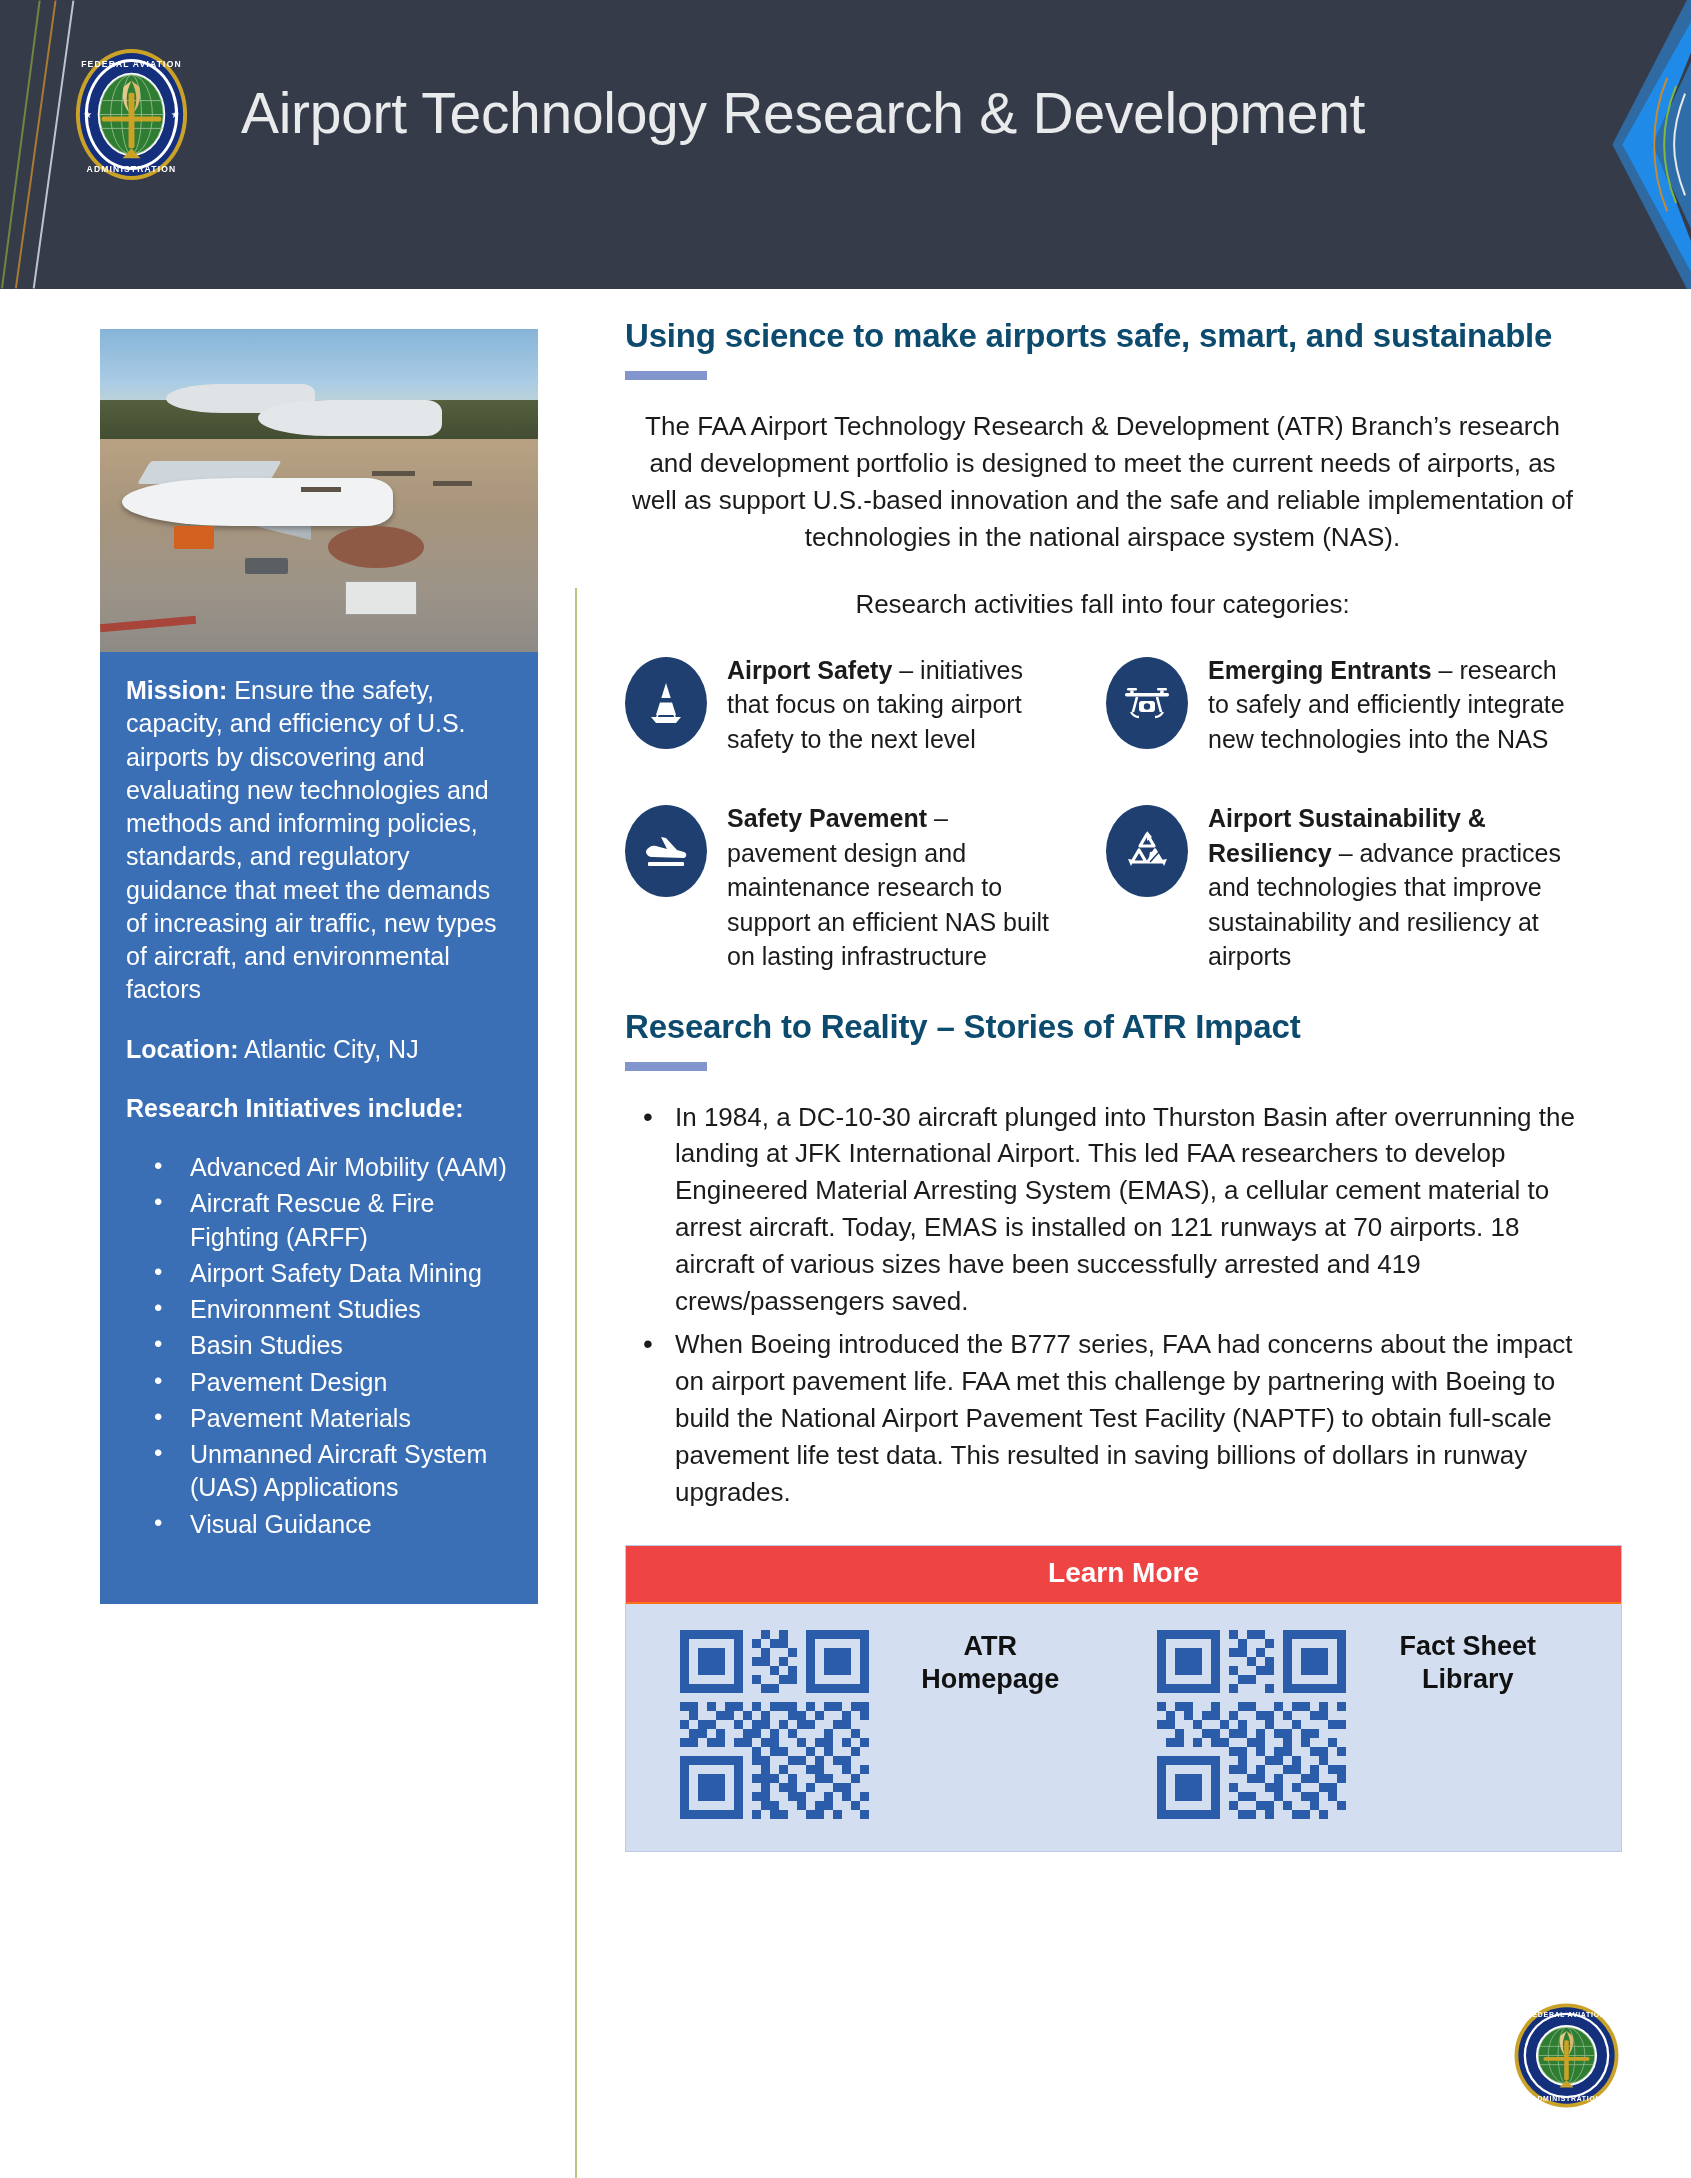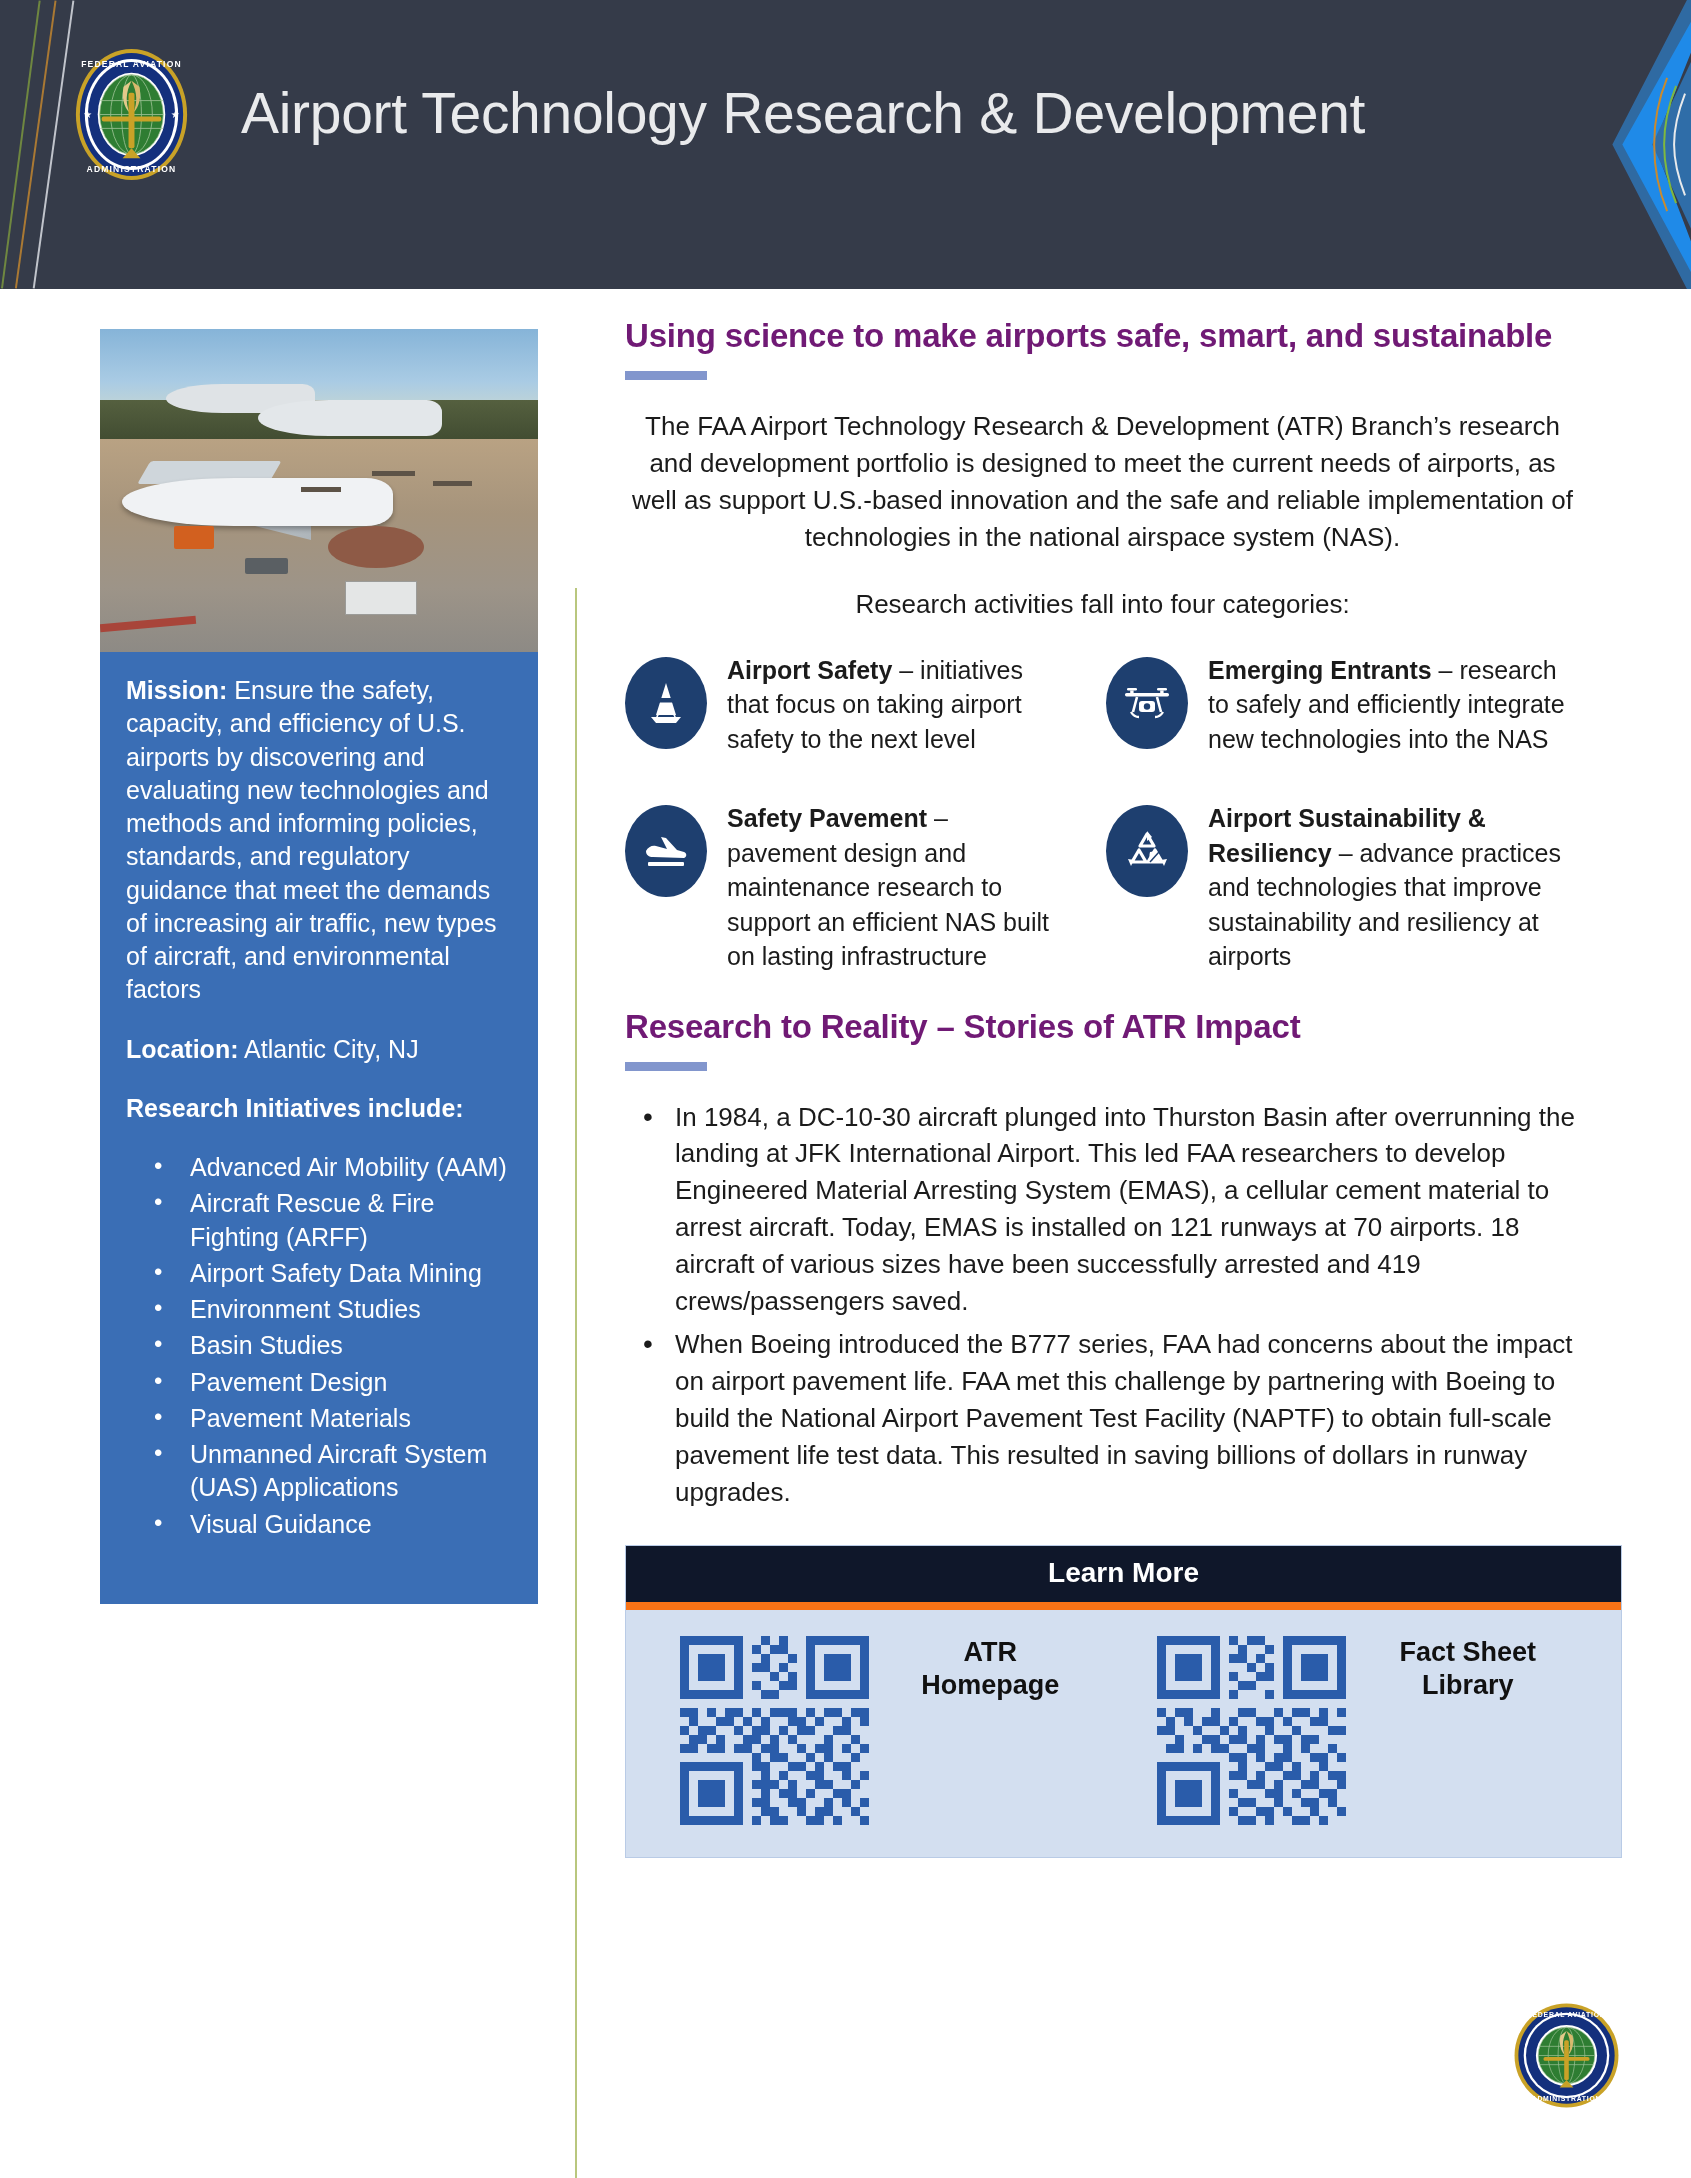--- a/index.html
+++ b/index.html
@@ -192,21 +192,21 @@
   }
 
   
   .right-col {
     position: absolute;
     left: 625px;
     top: 28px;
     width: 955px;
   }
   .sec-title {
-    color: #701a75;
+    color: #0c4a6e;
     font-size: 33px;
     font-weight: bold;
     margin: 0;
     letter-spacing: -0.2px;
   }
   .rule {
     width: 82px;
     height: 9px;
     background: #8296cd;
     margin: 16px 0 28px 0;
@@ -277,27 +277,27 @@
     font-size: 28px;
   }
 
   
   .learn-box {
     margin-top: 34px;
     width: 995px;
     border: 1px solid #b9cbe6;
   }
   .learn-head {
-    background: #0f172a;
+    background: #ef4444;
     color: #ffffff;
     text-align: center;
     font-size: 28px;
     font-weight: bold;
     padding: 11px 0 13px 0;
-    border-bottom: 8px solid #f97316;
+    border-bottom: 2px solid #f97316;
   }
   .learn-body {
     background: #d3dff0;
     display: flex;
     align-items: center;
     justify-content: space-around;
     padding: 26px 20px 32px 20px;
   }
   .qr-pair {
     display: flex;

